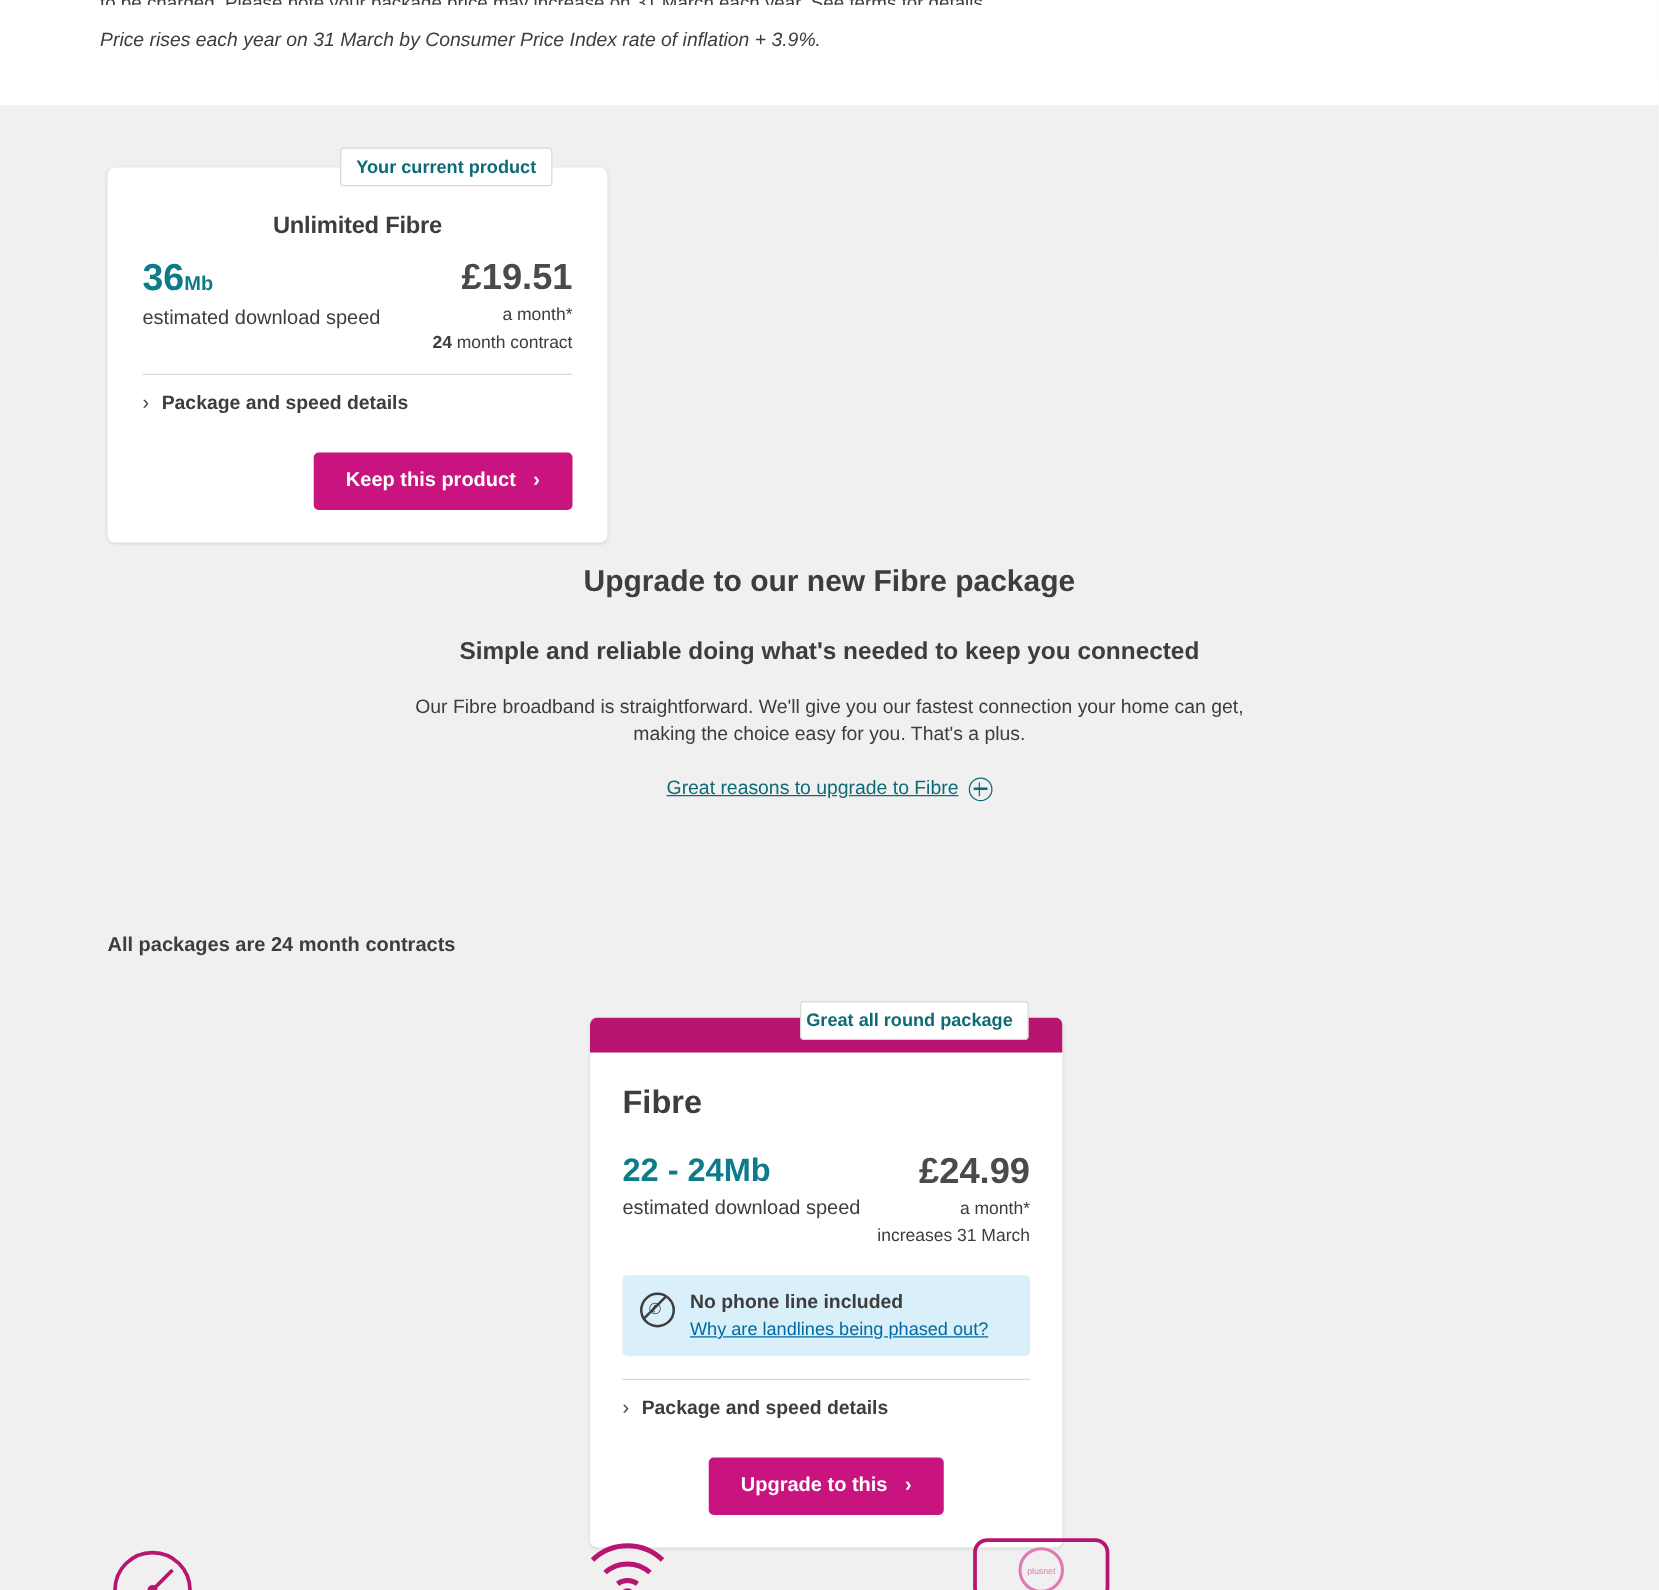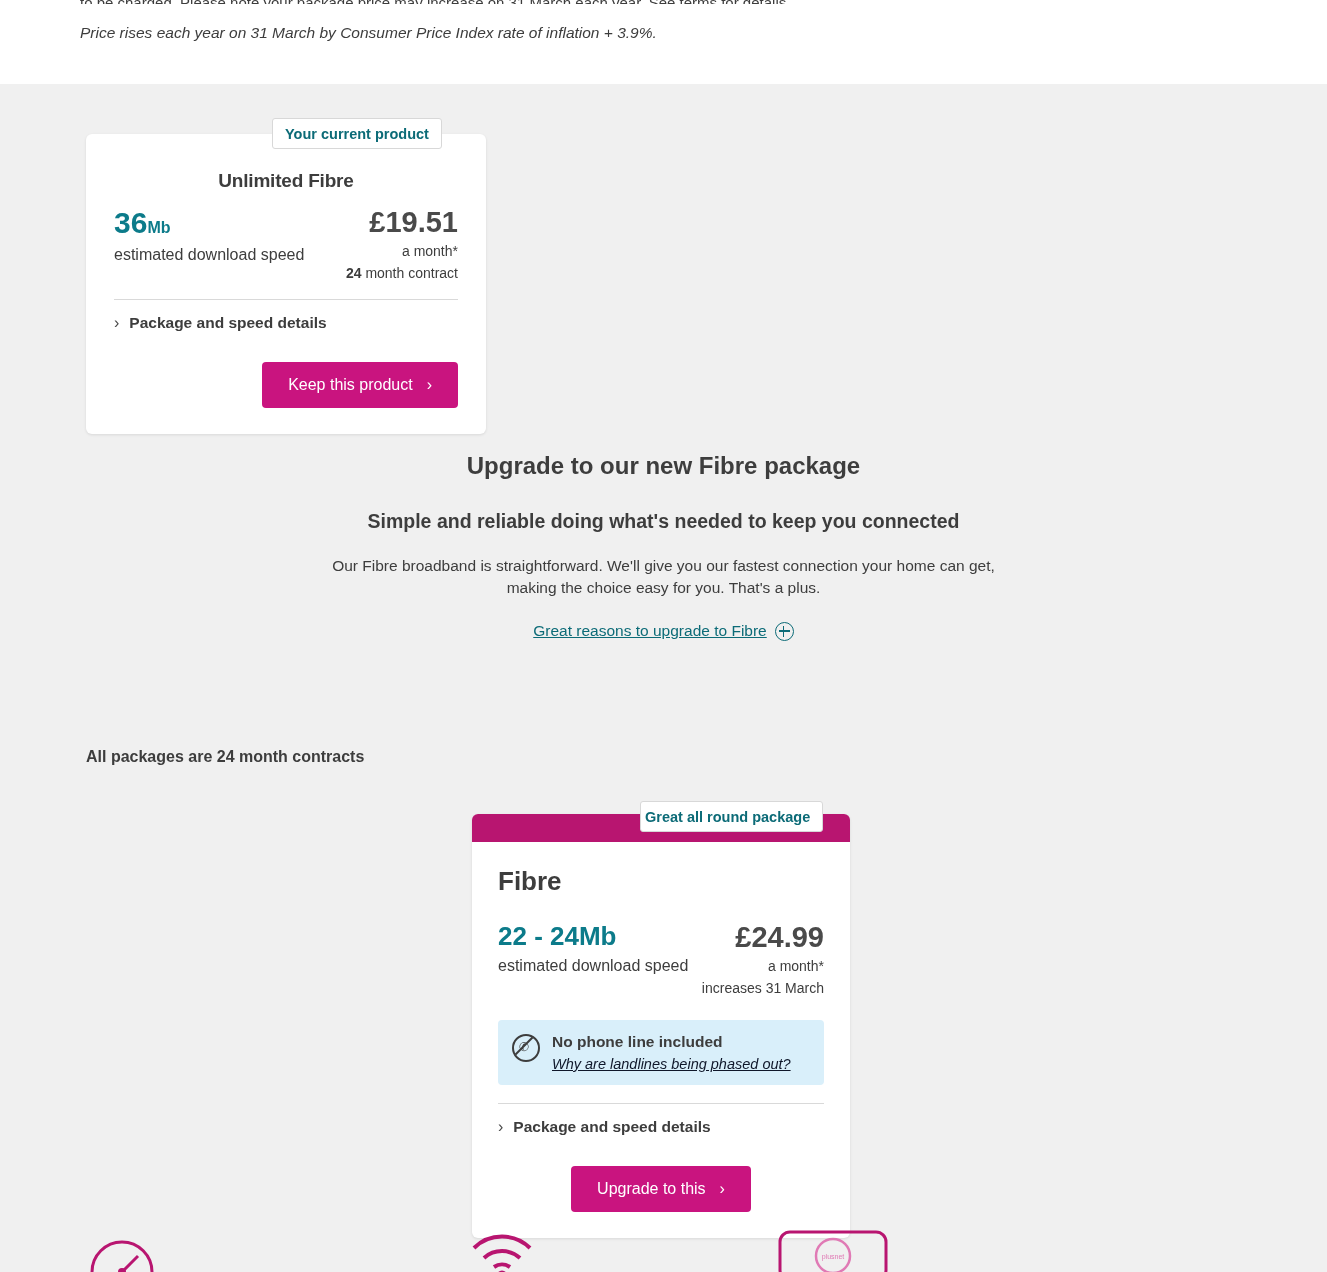--- a/index.html
+++ b/index.html
@@ -155,21 +155,21 @@
     font-weight: bold;
     color: #3d3d3d;
   }
   .btn-primary {
     display: inline-flex;
     align-items: center;
     justify-content: center;
     gap: 14px;
     background: #c9147f;
     color: #ffffff;
-    font-weight: normal;
+    font-weight: bold;
     font-size: 16px;
     border: none;
     border-radius: 4px;
     padding: 14px 26px;
     cursor: pointer;
     font-family: "Liberation Sans", sans-serif;
   }
   .btn-wrap-right {
     text-align: right;
     margin-top: 26px;
@@ -325,25 +325,24 @@
     color: #3d3d3d;
   }
   .notice-title {
     font-size: 15.5px;
     font-weight: bold;
     color: #3d3d3d;
   }
   .notice-link {
     display: block;
     font-size: 14.5px;
-    color: #0f172a;
+    color: #0369a1;
     text-decoration: underline;
     margin-top: 5px;
     cursor: pointer;
-    font-style: italic;
   }
   .btn-wrap-center {
     text-align: center;
     margin-top: 26px;
   }
 
   
   .features {
     position: absolute;
     top: 1140px;

